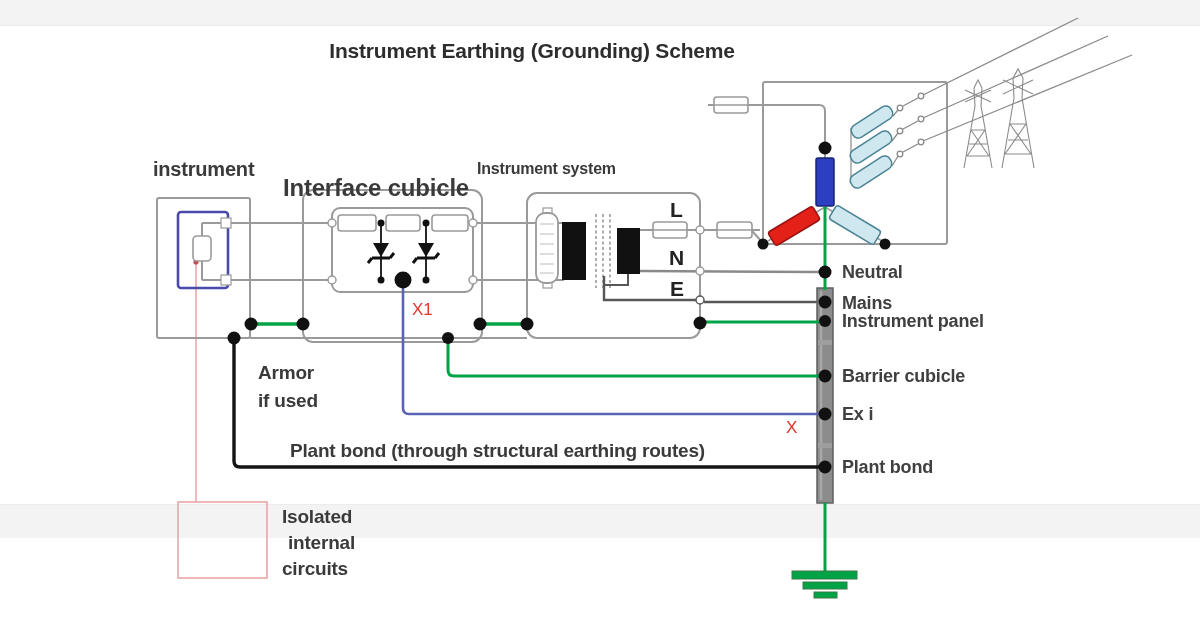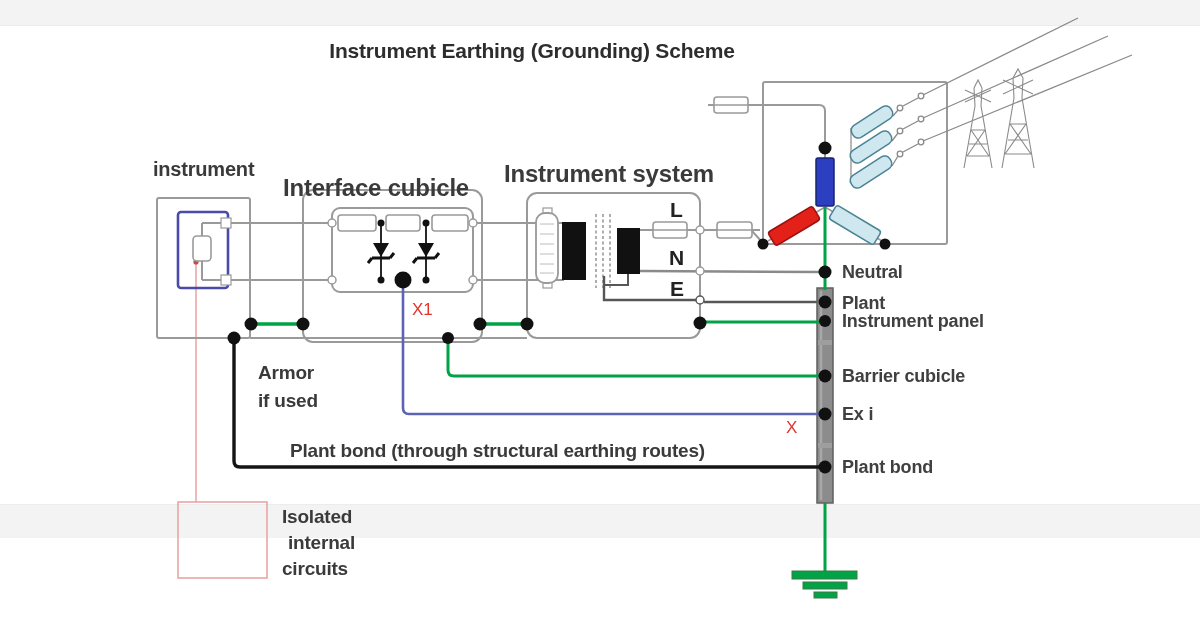--- a/index.html
+++ b/index.html
@@ -229,36 +229,36 @@
       <rect x="792" y="571" width="65" height="8" fill="#00a345" stroke="#3d7a48" stroke-width="1"></rect>
       <rect x="803" y="582" width="44" height="7" fill="#00a345" stroke="#3d7a48" stroke-width="1"></rect>
       <rect x="814" y="592" width="23" height="6" fill="#00a345" stroke="#3d7a48" stroke-width="1"></rect>
     </g>
   </svg>
 
   <div class="title">Instrument Earthing (Grounding) Scheme</div>
 
   <div class="lbl" style="left:153px;top:158px;font-size:20px;">instrument</div>
   <div class="lbl" style="left:283px;top:174px;font-size:24px;">Interface cubicle</div>
-  <div class="lbl" style="left:477px;top:160px;font-size:24px;margin-left:27px;">Instrument system</div>
+  <div class="lbl" style="left:477px;top:160px;font-size:16px;">Instrument system</div>
 
   <div class="lbl" style="left:258px;top:362px;">Armor</div>
   <div class="lbl" style="left:258px;top:390px;">if used</div>
   <div class="lbl" style="left:290px;top:440px;">Plant bond (through structural earthing routes)</div>
 
   <div class="lbl" style="left:282px;top:506px;">Isolated</div>
   <div class="lbl" style="left:288px;top:532px;">internal</div>
   <div class="lbl" style="left:282px;top:558px;">circuits</div>
 
   <div class="lne" style="left:670px;top:198px;">L</div>
   <div class="lne" style="left:669px;top:246px;">N</div>
   <div class="lne" style="left:670px;top:277px;">E</div>
 
   <div class="xmark" style="left:412px;top:300px;">X1</div>
   <div class="xmark" style="left:786px;top:418px;">X</div>
 
   <div class="redlbl" style="top:262px;">Neutral</div>
-  <div class="redlbl" style="top:293px;">Plant</div>
+  <div class="redlbl" style="top:293px;">Mains</div>
   <div class="redlbl" style="top:311px;">Instrument panel</div>
   <div class="redlbl" style="top:366px;">Barrier cubicle</div>
   <div class="redlbl" style="top:404px;">Ex i</div>
   <div class="redlbl" style="top:457px;">Plant bond</div>
 </div>
 
 </body></html>

